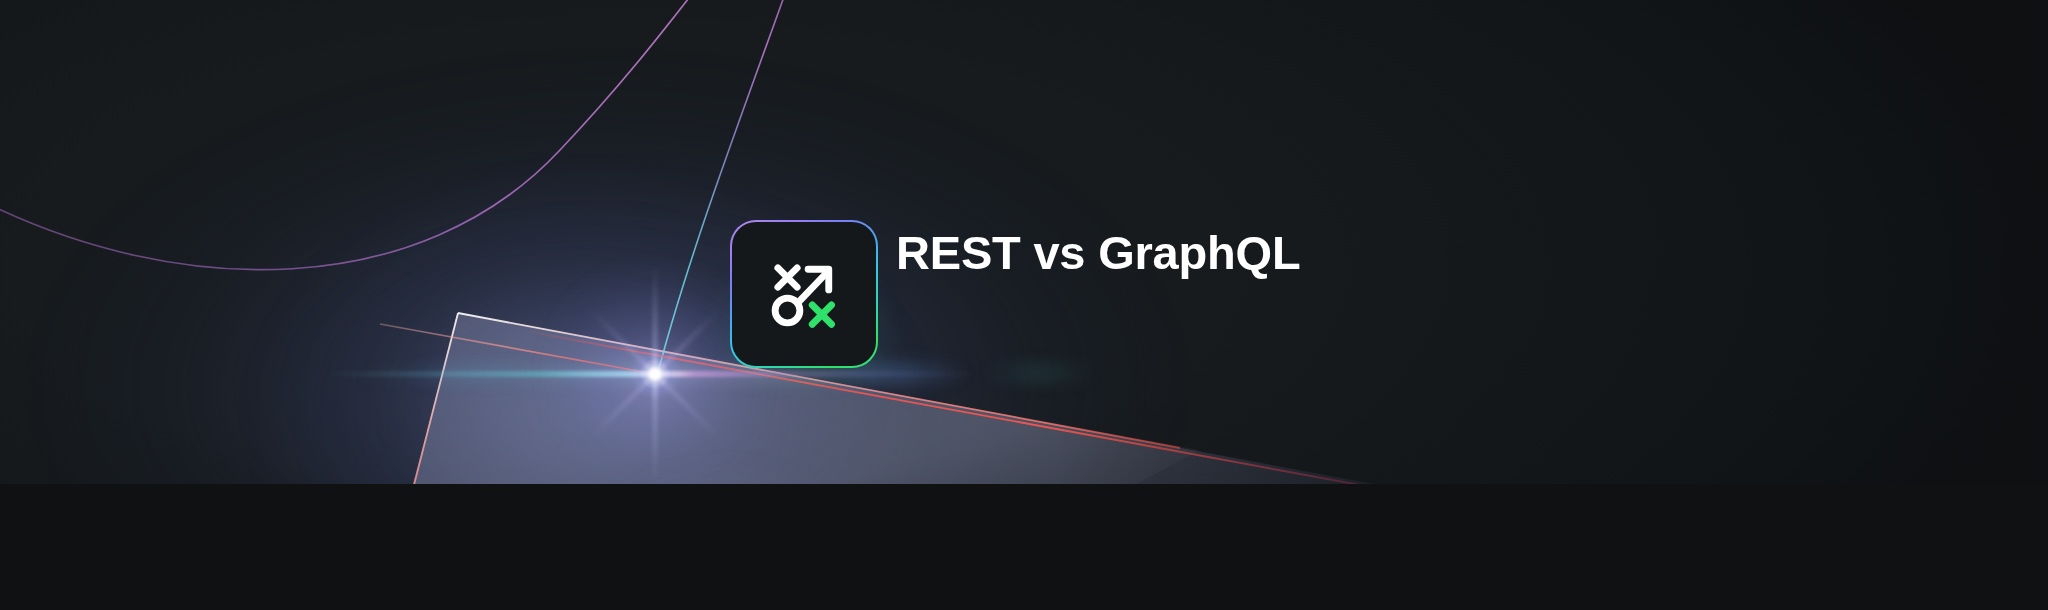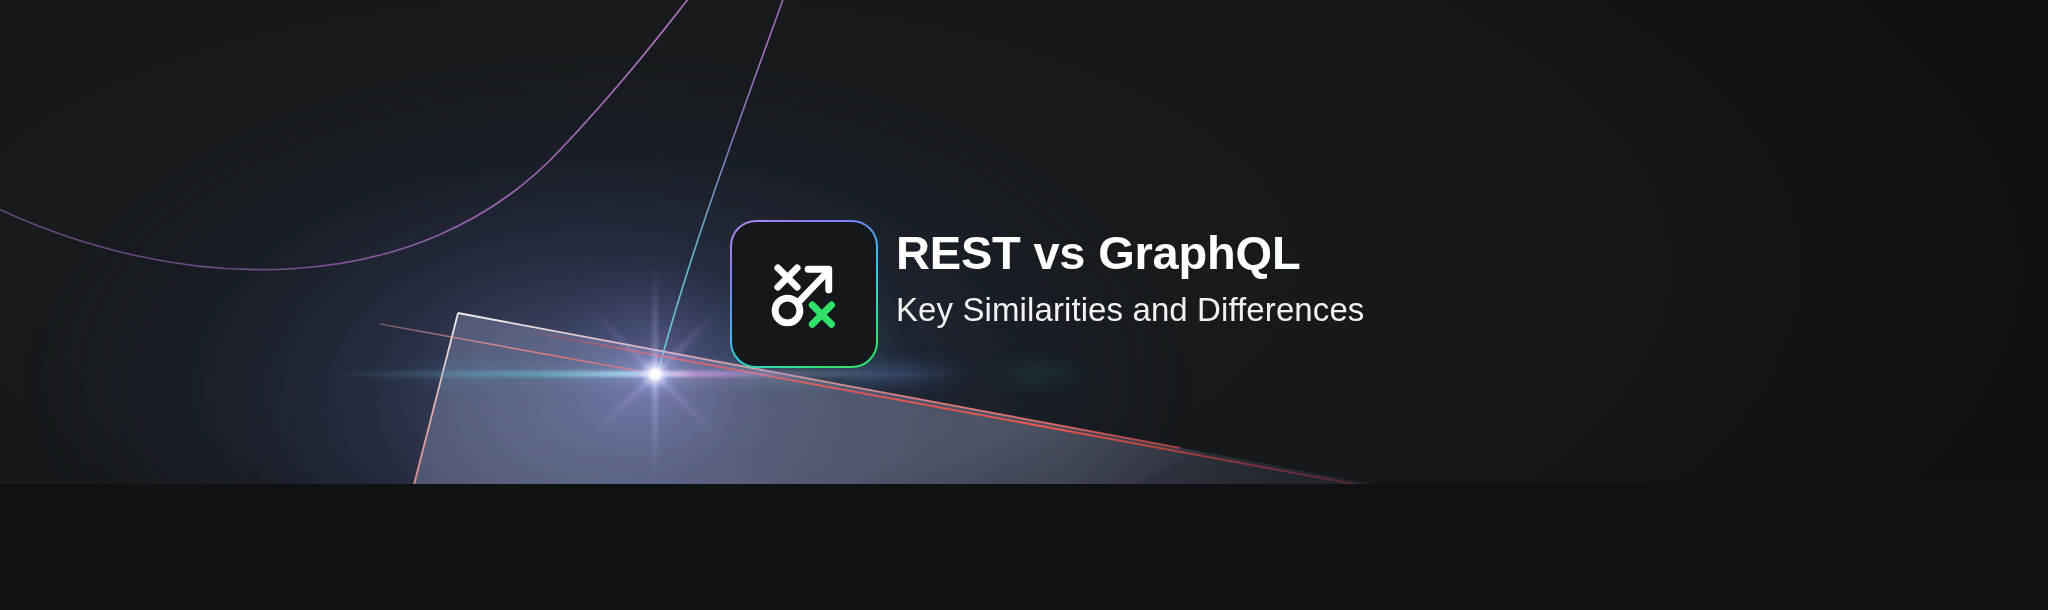--- a/index.html
+++ b/index.html
@@ -368,16 +368,15 @@
 
         <path d="M35 14 L50 14 L50 29" stroke="#ffffff" stroke-width="5" stroke-linecap="round" stroke-linejoin="round" fill="none"></path>
 
         <path d="M38 40 L52 54 M52 40 L38 54" stroke="#2fe06b" stroke-width="5" stroke-linecap="round"></path>
       </svg>
     </div>
   </div>
 
   <div class="text-block">
     <h1 class="title">REST vs GraphQL</h1>
-    <p class="subtitle">Key Similarities and Differences</p>
   </div>
 
 </div>
 
 </body></html>

